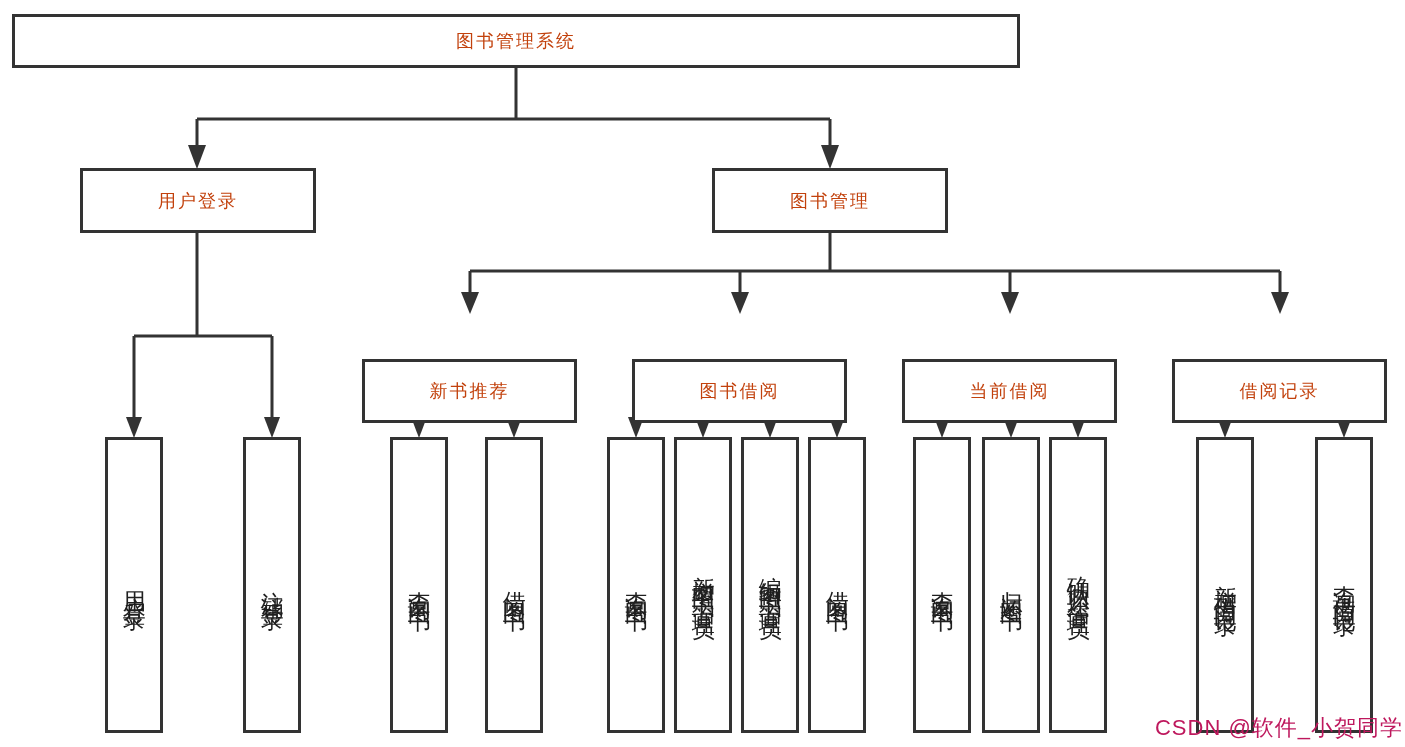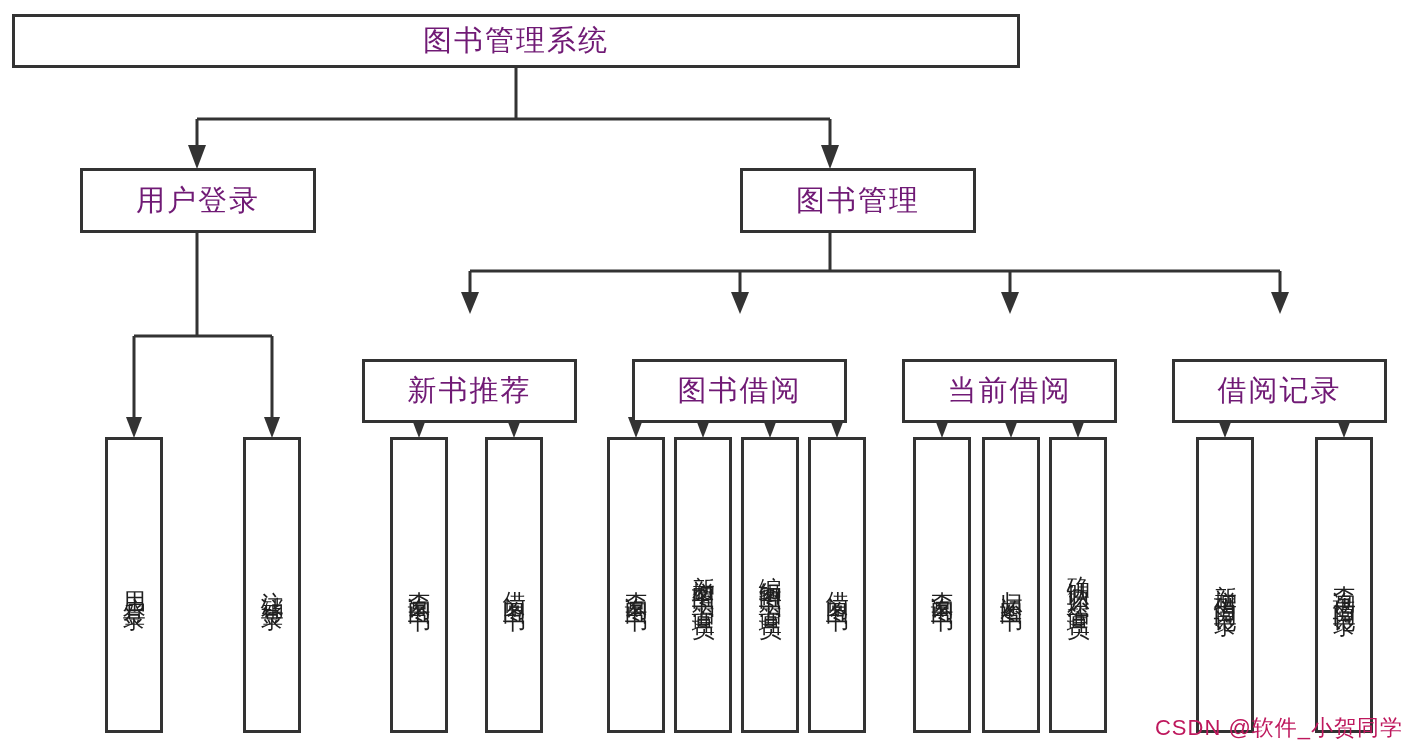--- a/index.html
+++ b/index.html
@@ -20,23 +20,23 @@
     position: absolute;
     box-sizing: border-box;
     background: #ffffff;
     border: 3px solid #333333;
     display: flex;
     align-items: center;
     justify-content: center;
     z-index: 1;
   }
   .hlbl {
-    font-size: 29px;
+    font-size: 18px;
     letter-spacing: 2px;
-    color: #701a75;
+    color: #c2410c;
     white-space: nowrap;
   }
   .leaf .vlbl {
     writing-mode: vertical-rl;
     text-orientation: mixed;
     font-size: 23px;
     line-height: 1.1;
     letter-spacing: 6px;
     color: #1f1f1f;
   }
@@ -92,21 +92,21 @@
     </g>
   </svg>
 
   <div class="box" style="left:12px; top:14px; width:1008px; height:54px;">
     <span class="hlbl">图书管理系统</span>
   </div>
 
   <div class="box lvl1" style="left:80px;">
     <span class="hlbl">用户登录</span>
   </div>
-  <div class="box lvl1" style="left:712px;margin-left:28px;">
+  <div class="box lvl1" style="left:712px;">
     <span class="hlbl">图书管理</span>
   </div>
 
   <div class="box lvl2" style="left:362px;">
     <span class="hlbl">新书推荐</span>
   </div>
   <div class="box lvl2" style="left:902px;">
     <span class="hlbl">当前借阅</span>
   </div>
   <div class="box lvl2" style="left:632px;">

